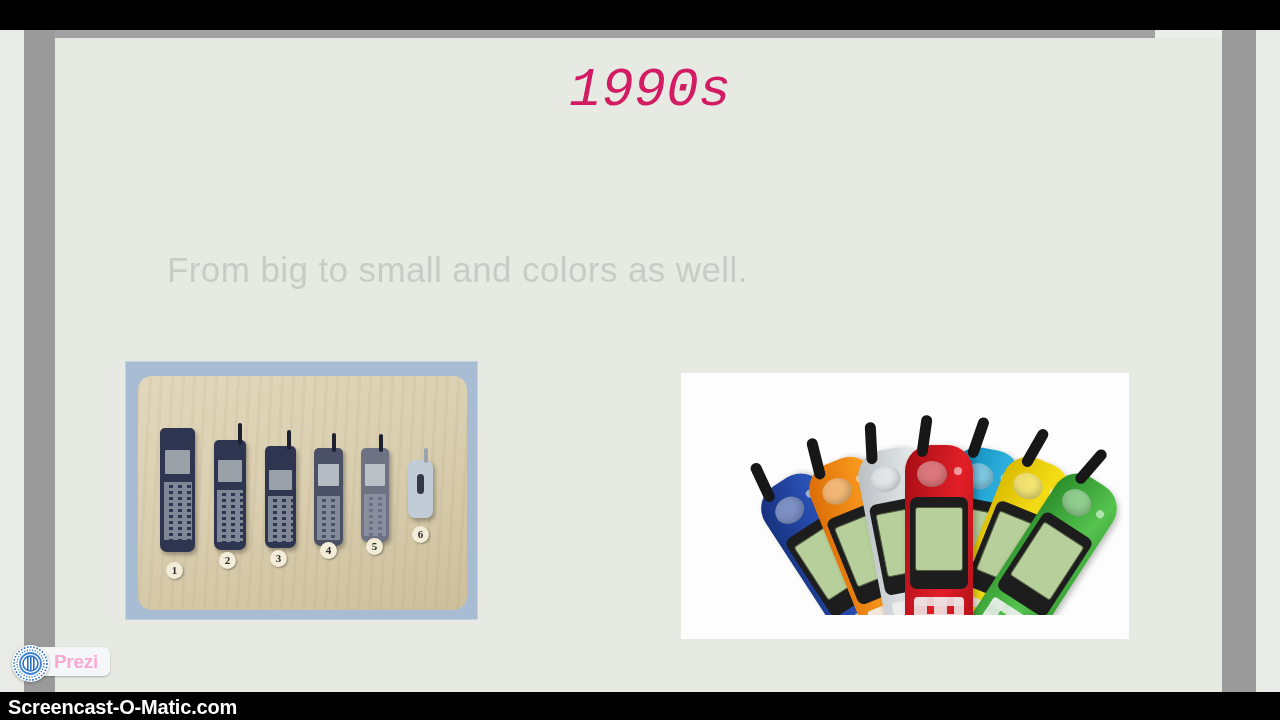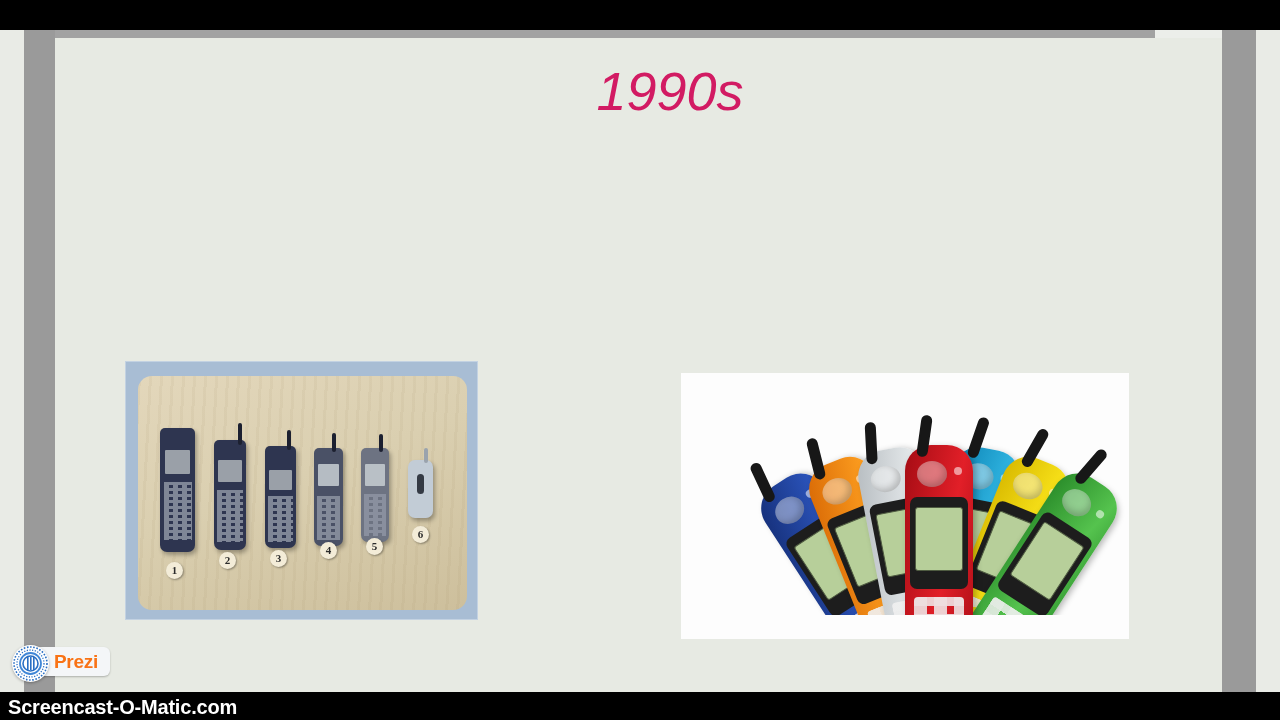--- a/index.html
+++ b/index.html
@@ -102,28 +102,27 @@
     background: #e7eae3;
     z-index: 10;
     overflow: hidden;
   }
 
   .slide-title {
     position: absolute;
     left: 0; top: 26px;
     width: 1190px;
     text-align: center;
-    font-family: Liberation Sans, sans-serif;
+    font-family: Liberation Mono, monospace;
     font-style: italic;
     font-size: 54px;
     font-weight: normal;
     color: #d21b63;
     letter-spacing: 0px;
     line-height: 1;
-    padding-left: 20px;
   }
 
   .slide-subtitle {
     position: absolute;
     left: 112px; top: 212px;
     font-family: "Liberation Sans", sans-serif;
     font-size: 35px;
     font-weight: 300;
     color: #c9ccc6;
     letter-spacing: 0.4px;
@@ -294,21 +293,21 @@
     background: #f4f6f8;
     border-radius: 6px;
     box-shadow: 0 1px 2px rgba(0,0,0,0.25);
   }
   .prezi-text {
     position: absolute;
     left: 46px; top: 6px;
     font-family: "Liberation Sans", sans-serif;
     font-size: 19px;
     font-weight: bold;
-    color: #f97316;
+    color: #f9a8d4;
     letter-spacing: -0.3px;
   }
   .prezi-mark {
     position: absolute;
     left: 4px; top: 0px;
     width: 37px; height: 37px;
     border-radius: 50%;
     background: #ffffff;
     box-shadow: 0 1px 3px rgba(0,0,0,0.3);
   }
@@ -323,20 +322,21 @@
   <div class="stage-margin-r"></div>
 
   <div class="frame-left"></div>
   <div class="frame-right"></div>
   <div class="frame-top"></div>
 
   <div class="slide">
 
     <div class="slide-title">1990s</div>
 
+    <div class="slide-subtitle">From big to small and colors as well.</div>
 
     <div class="photo-card" id="photo-left">
       <div class="board"></div>
 
       <div class="oldphone" style="left:34px; top:66px; width:35px; height:124px;">
         <div class="scr" style="top:22px; height:24px;"></div>
         <div class="pad" style="top:54px; height:58px;"></div>
       </div>
       <div class="numdot" style="left:40px; top:200px;">1</div>
 

